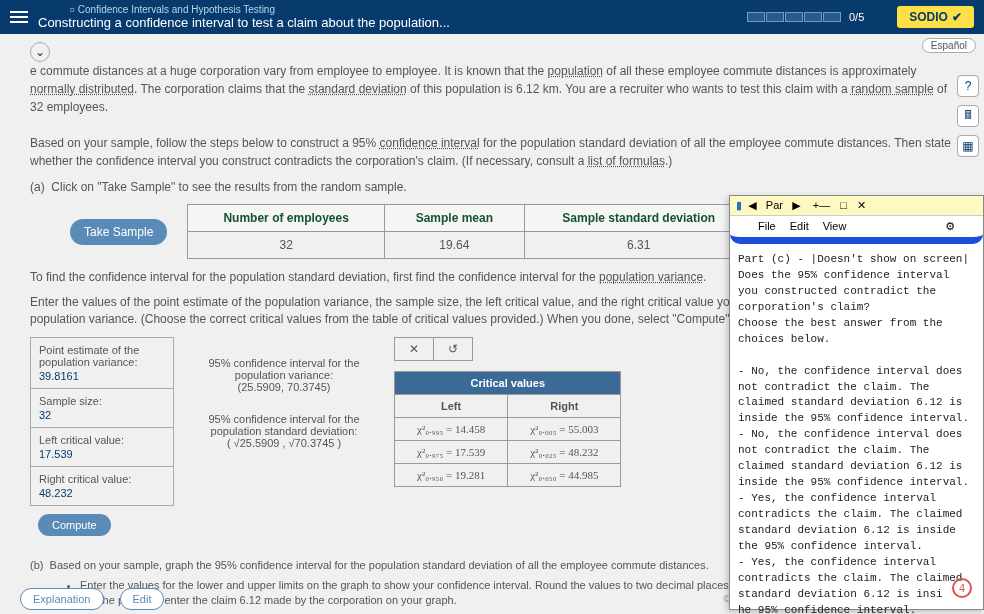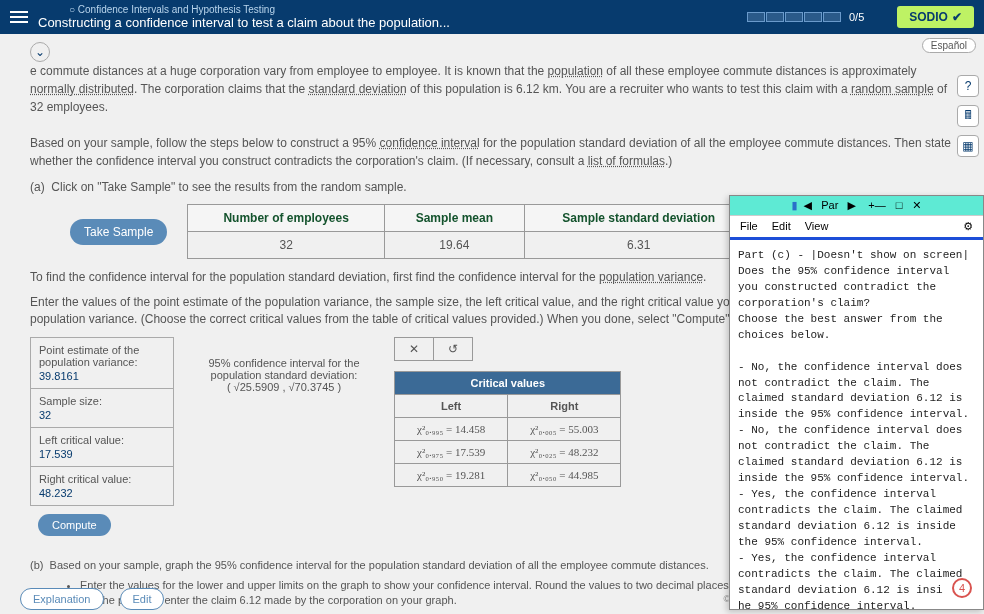--- a/index.html
+++ b/index.html
@@ -6,21 +6,21 @@
 body { font-family: Arial, sans-serif; font-size: 12px; background: #f0f0f0; width: 984px; height: 614px; overflow: hidden; position: relative; }
 .header { background: #073b6e; color: #fff; padding: 4px 10px; display: flex; align-items: center; }
 .menu-icon { width: 18px; margin-right: 10px; cursor: pointer; }
 .menu-icon div { height: 2px; background: #fff; margin: 3px 0; }
 .header-text { flex: 1; }
 .breadcrumb { font-size: 10px; color: #b8d4ec; margin-left: 31px; }
 .title { font-size: 13px; }
 .progress-boxes { display: flex; gap: 1px; margin-right: 8px; }
 .progress-boxes span { width: 18px; height: 10px; background: #2a5a8a; border: 1px solid #6a9acb; }
 .progress-text { font-size: 11px; margin-right: 33px; }
-.sodio-btn { background: #bef264; color: #073b6e; padding: 4px 12px; border-radius: 3px; font-size: 12px; font-weight: bold; display: flex; align-items: flex-end; gap: 4px; }
+.sodio-btn { background: #fde047; color: #073b6e; padding: 4px 12px; border-radius: 3px; font-size: 12px; font-weight: bold; display: flex; align-items: flex-end; gap: 4px; }
 .main { padding: 8px 30px; color: #555; position: relative; }
 .espanol { position: absolute; right: 8px; top: 4px; background: #fff; border: 1px solid #aaa; border-radius: 10px; padding: 1px 8px; font-size: 10px; }
 .dropdown-btn { width: 20px; height: 20px; border: 1px solid #aaa; border-radius: 50%; display: inline-flex; align-items: center; justify-content: center; color: #073b6e; margin-right: 5px; vertical-align: top; }
 .intro { line-height: 1.5; margin-bottom: 10px; }
 .underline { text-decoration: underline dotted; }
 .section-label { margin: 10px 0; }
 .sample-row { display: flex; align-items: center; gap: 20px; margin: 10px 40px; }
 .take-sample-btn { background: #5a8bb8; color: #fff; padding: 6px 14px; border-radius: 14px; border: none; cursor: pointer; font-size: 12px; }
 .sample-table { border-collapse: collapse; flex: 1; }
 .sample-table th, .sample-table td { border: 1px solid #999; padding: 6px 20px; text-align: center; font-size: 12px; }
@@ -40,23 +40,23 @@
 .crit-table th, .crit-table td { border: 1px solid #999; padding: 5px 22px; font-size: 11px; text-align: center; }
 .crit-table .hdr { background: #3b6a96; color: #fff; font-weight: bold; }
 .part-b { margin-top: 14px; font-size: 11px; line-height: 1.4; }
 .part-b ul { margin-left: 50px; margin-top: 4px; }
 .bottom-bar { position: absolute; bottom: 0; left: 0; right: 0; padding: 4px 20px; display: flex; align-items: center; gap: 16px; }
 .pill-btn { border: 1px solid #5a8bb8; color: #5a8bb8; padding: 4px 12px; border-radius: 14px; background: #fff; cursor: pointer; font-size: 11px; }
 .copyright { margin-left: auto; font-size: 9px; color: #888; }
 .help-icons { position: absolute; right: 5px; top: 75px; display: flex; flex-direction: column; gap: 8px; }
 .help-icons span { width: 22px; height: 22px; border: 1px solid #aaa; border-radius: 4px; display: flex; align-items: center; justify-content: center; color: #073b6e; background: #fff; cursor: pointer; font-size: 12px; }
 .notepad { position: absolute; right: 0; top: 195px; width: 255px; height: 415px; background: #fff; border: 1px solid #888; font-size: 11px; box-shadow: -2px 2px 6px rgba(0,0,0,0.2); }
-.np-title { display: flex; justify-content: center; padding: 3px 6px; background: #5eead4; border-bottom: 1px solid #ccc; font-size: 11px; }
+.np-title { display: flex; justify-content: flex-start; padding: 3px 6px; background: #fef9c3; border-bottom: 1px solid #ccc; font-size: 11px; }
 .np-title .ctrls { display: flex; gap: 10px; }
-.np-menu { display: flex; gap: 14px; padding: 4px 10px; border-bottom: 3px solid #1d4ed8; }
+.np-menu { display: flex; gap: 14px; padding: 4px 28px; border-bottom: 7px solid #1d4ed8; border-radius: 10px; }
 .np-menu .gear { margin-left: auto; }
 .np-body { padding: 8px; font-family: 'Courier New', monospace; font-size: 11px; line-height: 1.45; color: #222; white-space: pre-wrap; overflow: hidden; }
 .circle-4 { position: absolute; right: 12px; bottom: 16px; width: 20px; height: 20px; border: 2px solid #d9534f; border-radius: 50%; color: #d9534f; display: flex; align-items: center; justify-content: center; font-size: 11px; z-index: 5; }
 .chi { font-family: serif; }
 </style>
 </head>
 <body>
 
 <div class="header">
   <div class="menu-icon">
@@ -136,20 +136,24 @@
         <div class="input-cell" style="border-bottom:none">
             <div>Right critical value:</div>
             <div class="val">48.232</div>
           </div>
       </div>
       <button class="compute-btn">Compute</button>
     </div>
 
     <div class="ci-col">
       <div class="ci-box">
+        <div>95% confidence interval for the population variance:</div>
+        <div>(25.5909, 70.3745)</div>
+      </div>
+      <div class="ci-box">
         <div>95% confidence interval for the population standard deviation:</div>
         <div>( √25.5909 , √70.3745 )</div>
       </div>
     </div>
 
     <div>
       <div class="toolbar">
         <span>✕</span>
         <span>↺</span>
       </div>

